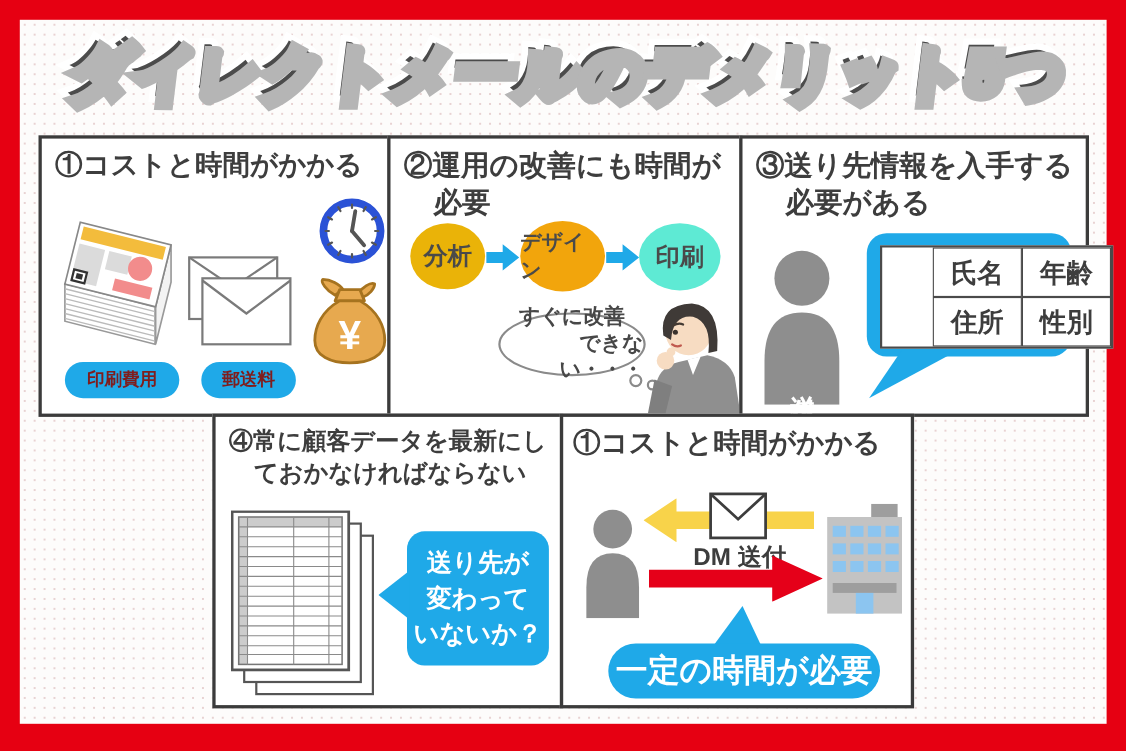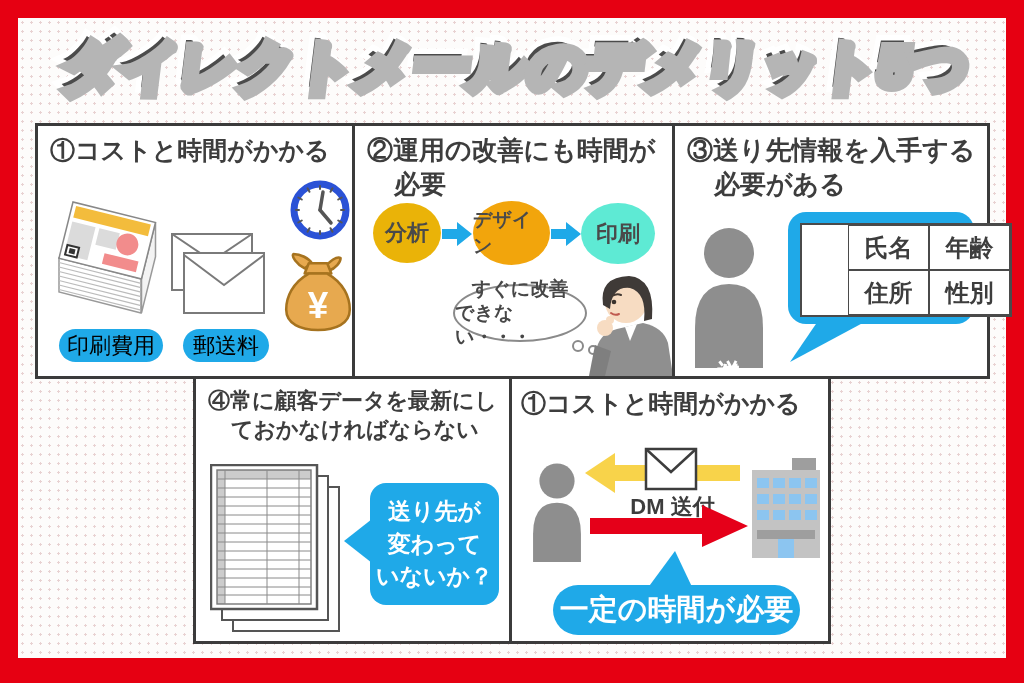--- a/index.html
+++ b/index.html
@@ -12,22 +12,22 @@
               transform:skewX(-7deg);}
   .title-wrap span{grid-area:1/1;font-size:56px;font-weight:900;letter-spacing:1px;white-space:nowrap;
                    line-height:1.2;}
   .title-shadow{-webkit-text-stroke:11px #b5b5b5;color:#b5b5b5;transform:translate(6px,7px);}
   .title-stroke{-webkit-text-stroke:11px #ffffff;color:#fff;}
   .title-fill{color:#4b4b4b;}
   .panel{position:absolute;background:#fff;border:3px solid #3b3b3b;box-sizing:border-box;}
   .hd{position:absolute;left:12px;top:8px;font-weight:800;color:#3d3d3d;line-height:1.3;}
   .hd .l1{display:block;white-space:nowrap;}
   .hd .l2{display:block;white-space:nowrap;}
-  .pill{position:absolute;background:#1fa9e8;border-radius:17px;color:#000000;font-weight:400;
-        font-size:22px;display:flex;align-items:center;justify-content:center;}
+  .pill{position:absolute;background:#1fa9e8;border-radius:17px;color:#7f1d1d;font-weight:700;
+        font-size:16px;display:flex;align-items:center;justify-content:center;}
   .abs{position:absolute;}
   .step{position:absolute;border-radius:50%;display:flex;align-items:center;justify-content:center;
         font-weight:800;color:#4a4a4a;}
   .thought{position:absolute;border:2.5px solid #8a8a8a;border-radius:50%;background:#fff;
            display:flex;flex-direction:column;align-items:center;justify-content:center;
            font-weight:800;color:#474747;font-size:19px;line-height:1.25;}
   .bubble{position:absolute;background:#1fa9e8;color:#fff;font-weight:800;
           display:flex;align-items:center;justify-content:center;}
   .vtext{position:absolute;writing-mode:vertical-rl;color:#fff;font-weight:800;font-size:25px;
          letter-spacing:3px;text-align:center;}
@@ -105,21 +105,21 @@
     <div class="step" style="left:18px;top:77px;width:68px;height:60px;background:#eab308;font-size:22px;">分析</div>
     <svg class="abs" style="left:87px;top:95px;" width="30" height="26" viewBox="0 0 30 26">
       <polygon points="0,8 15,8 15,1 30,13 15,25 15,18 0,18" fill="#1fa9e8"></polygon>
     </svg>
     <div class="step" style="left:118px;top:75px;width:77px;height:64px;background:#f2a50c;font-size:19px;">デザイン</div>
     <svg class="abs" style="left:196px;top:95px;" width="30" height="26" viewBox="0 0 30 26">
       <polygon points="0,8 15,8 15,1 30,13 15,25 15,18 0,18" fill="#1fa9e8"></polygon>
     </svg>
     <div class="step" style="left:226px;top:77px;width:74px;height:61px;background:#5eead4;font-size:22px;">印刷</div>
 
-    <div class="thought" style="left:98px;top:158px;width:130px;height:54px;">
+    <div class="thought" style="left:98px;top:158px;width:130px;height:54px;text-align:right;">
       <span>すぐに改善</span>
       <span>できない・・・</span>
     </div>
     <svg class="abs" style="left:216px;top:213px;" width="42" height="22" viewBox="0 0 42 22">
       <circle cx="7" cy="7" r="5" fill="#fff" stroke="#8a8a8a" stroke-width="2"></circle>
       <circle cx="22" cy="11" r="4" fill="#fff" stroke="#8a8a8a" stroke-width="2"></circle>
       <circle cx="35" cy="14" r="3" fill="#fff" stroke="#8a8a8a" stroke-width="2"></circle>
     </svg>
 
     <svg class="abs" style="left:230px;top:145px;" width="88" height="105" viewBox="0 0 88 105">

